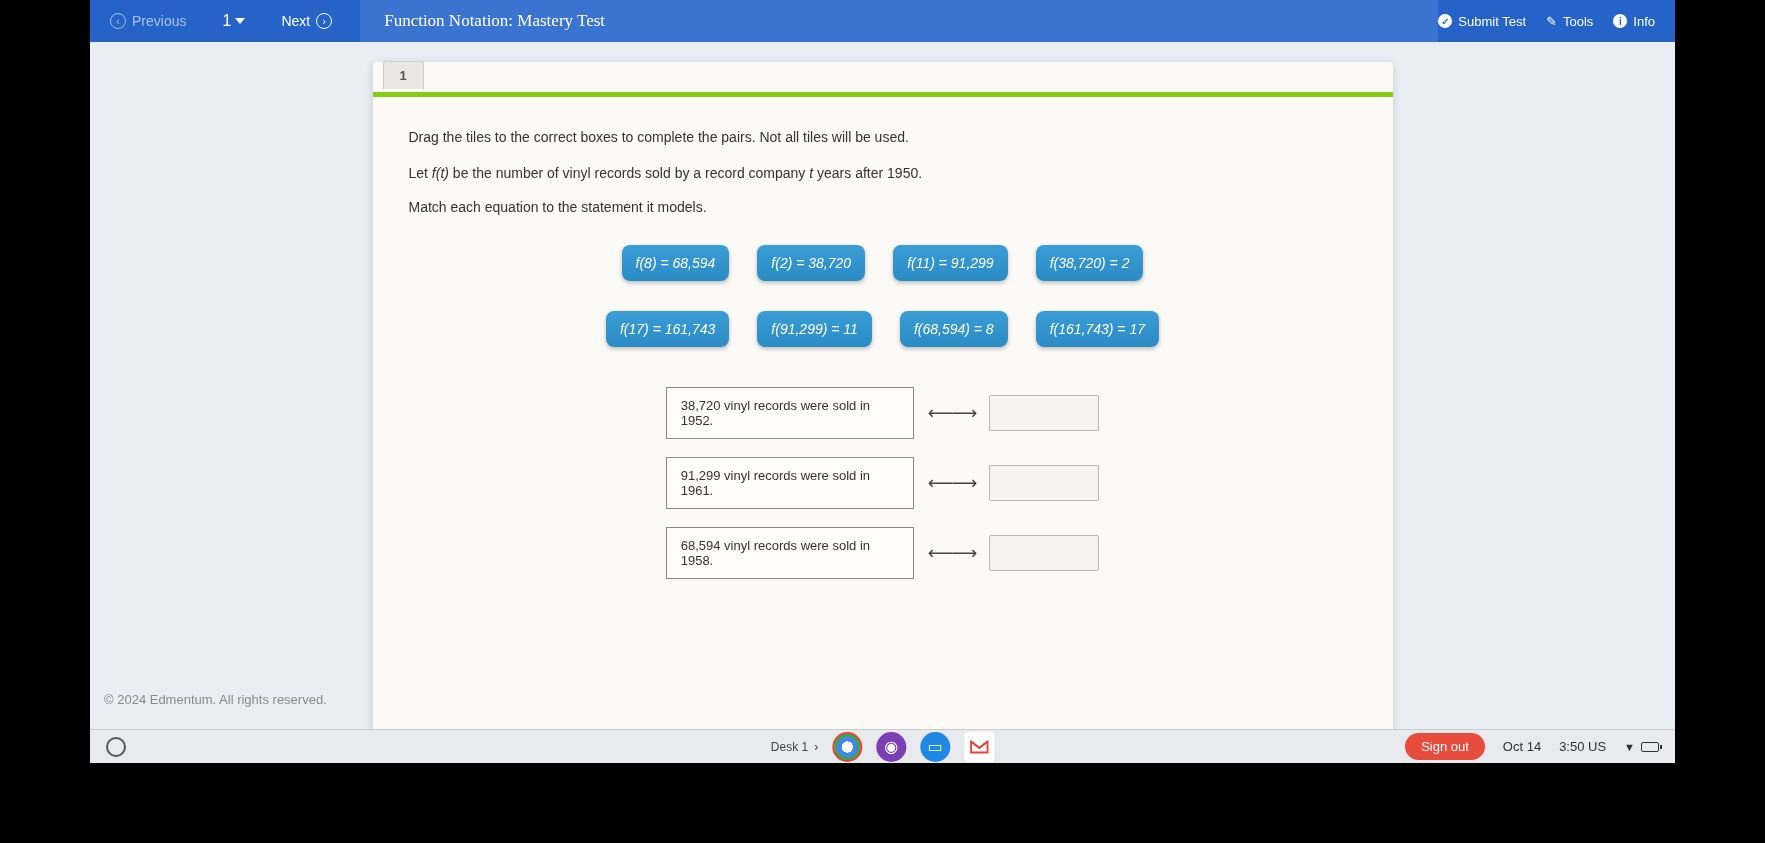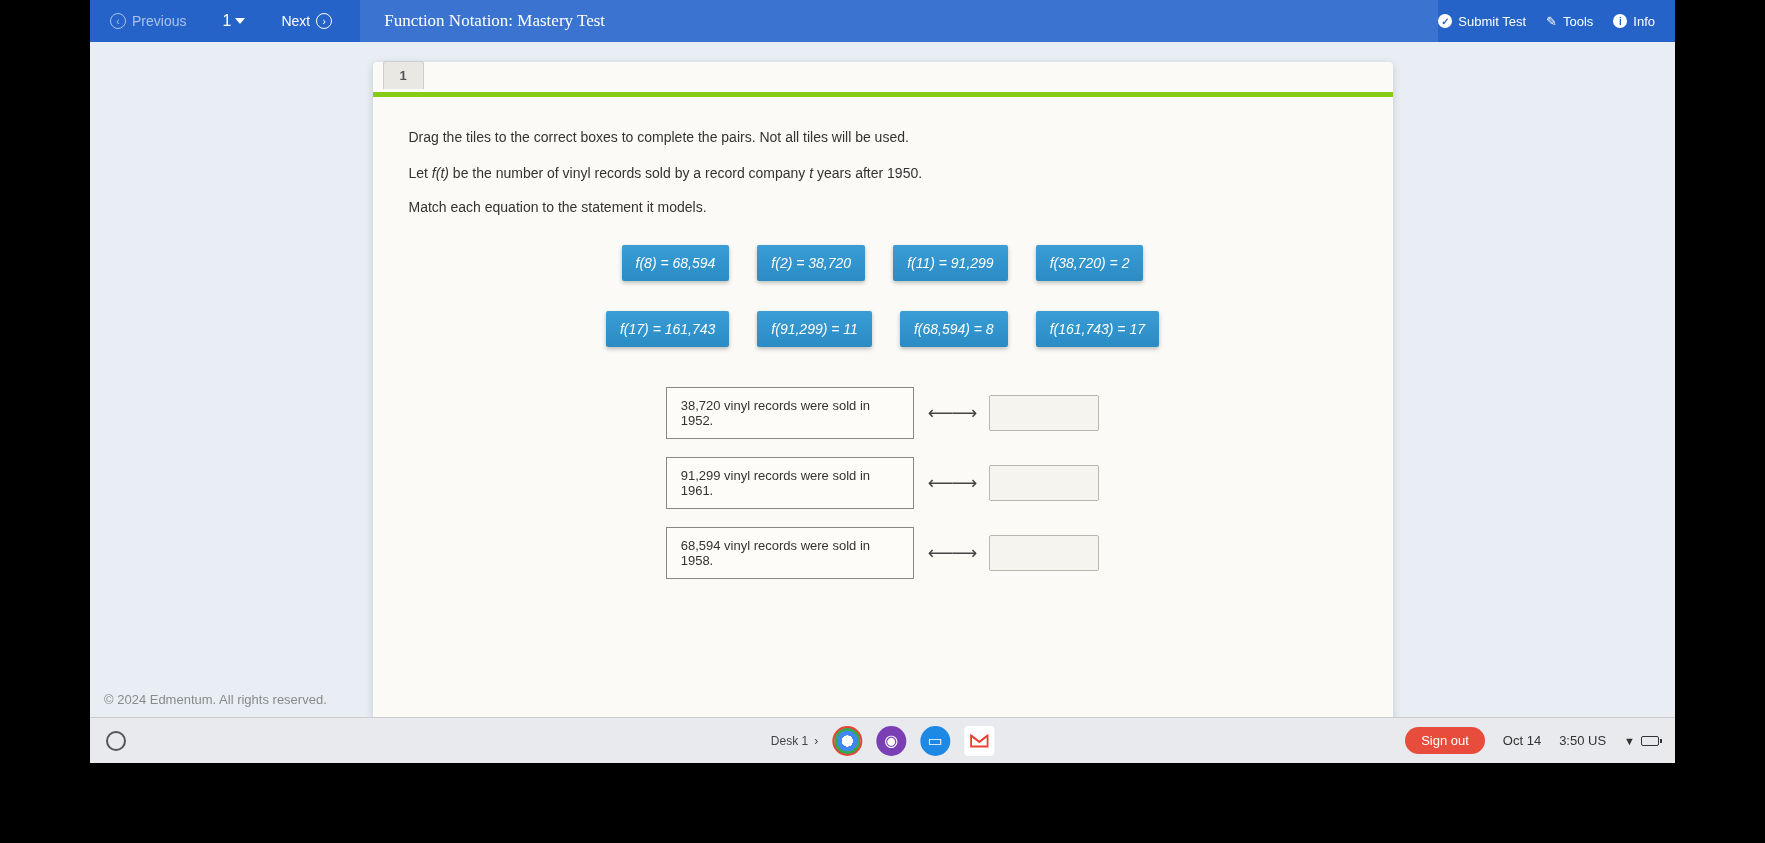--- a/index.html
+++ b/index.html
@@ -140,21 +140,21 @@
       display: flex;
       justify-content: center;
       gap: 28px;
       margin: 30px 0 14px 0;
     }
     .tile {
       background: #2b8cc4;
       background: linear-gradient(180deg, #3a9dd6 0%, #2b8cc4 100%);
       color: #fff;
       padding: 10px 14px;
-      border-radius: 2px;
+      border-radius: 8px;
       font-size: 14px;
       cursor: grab;
       box-shadow: 0 2px 4px rgba(0,0,0,0.25);
       font-style: italic;
       white-space: nowrap;
     }
     .match-rows {
       margin-top: 40px;
       display: flex;
       flex-direction: column;
@@ -192,21 +192,21 @@
       position: absolute;
       bottom: 56px;
       left: 14px;
       font-size: 13px;
       color: #8a8a8a;
     }
     .taskbar {
       position: absolute;
       bottom: 0;
       left: 0; right: 0;
-      height: 46px;
+      height: 34px;
       background: #e8eaed;
       border-top: 1px solid #ccc;
       display: flex;
       align-items: center;
       justify-content: space-between;
       padding: 0 16px;
     }
     .taskbar-left {
       width: 20px; height: 20px;
       border: 2px solid #555;

